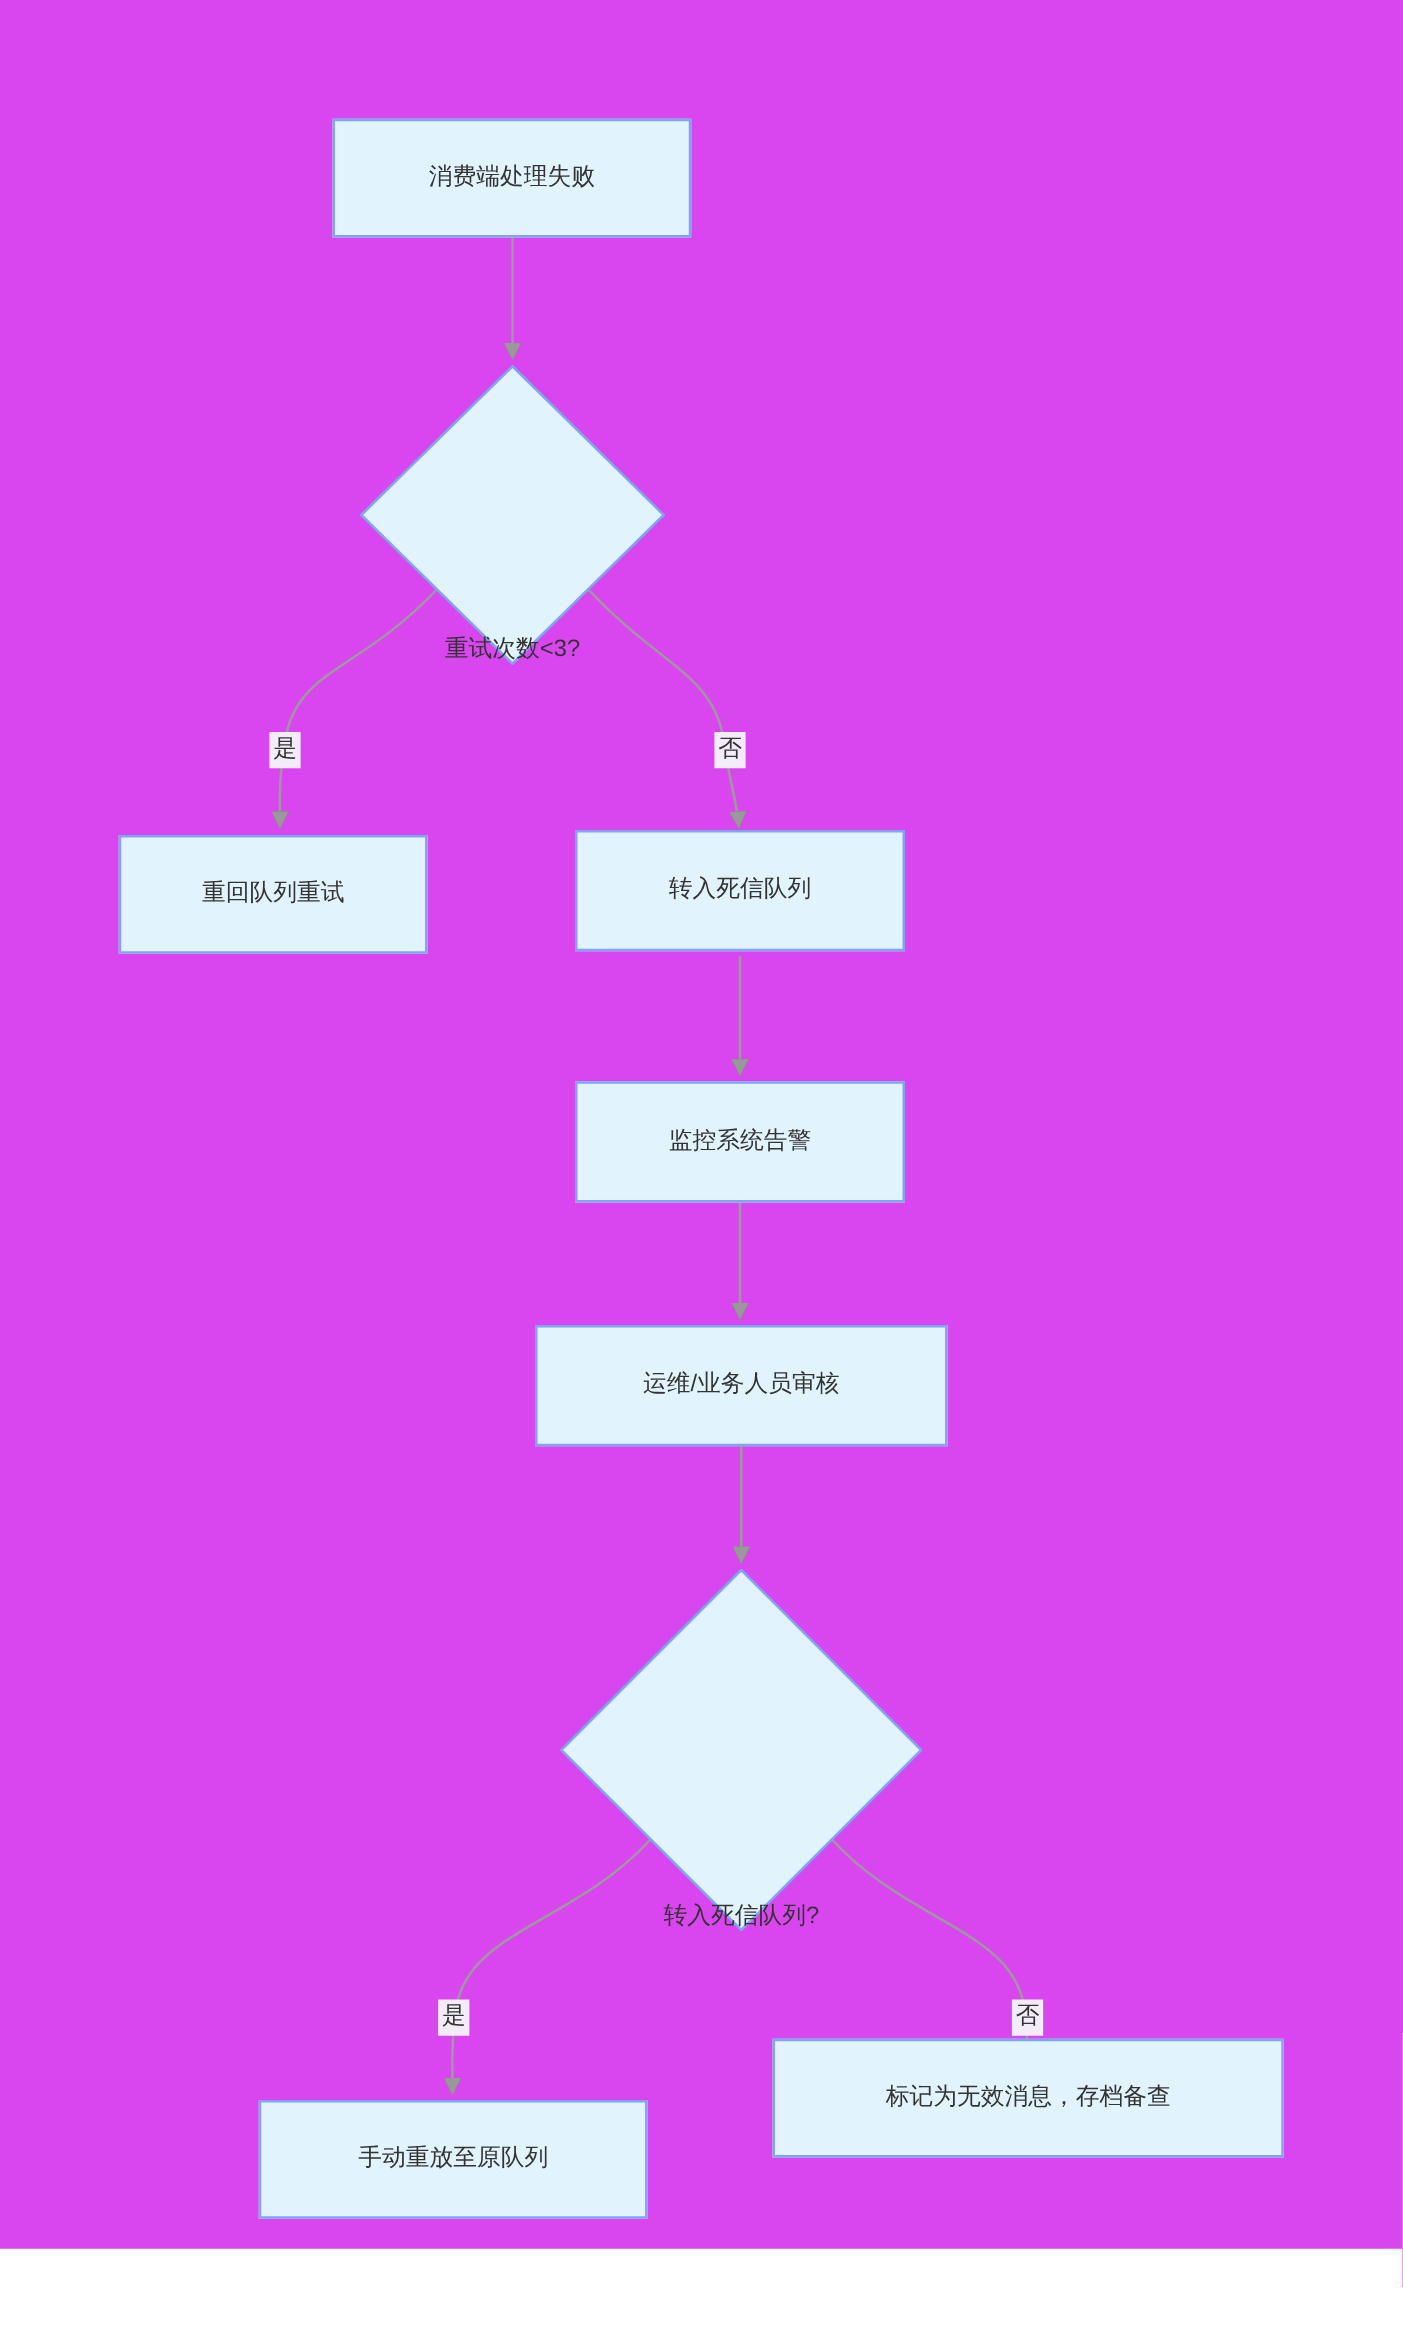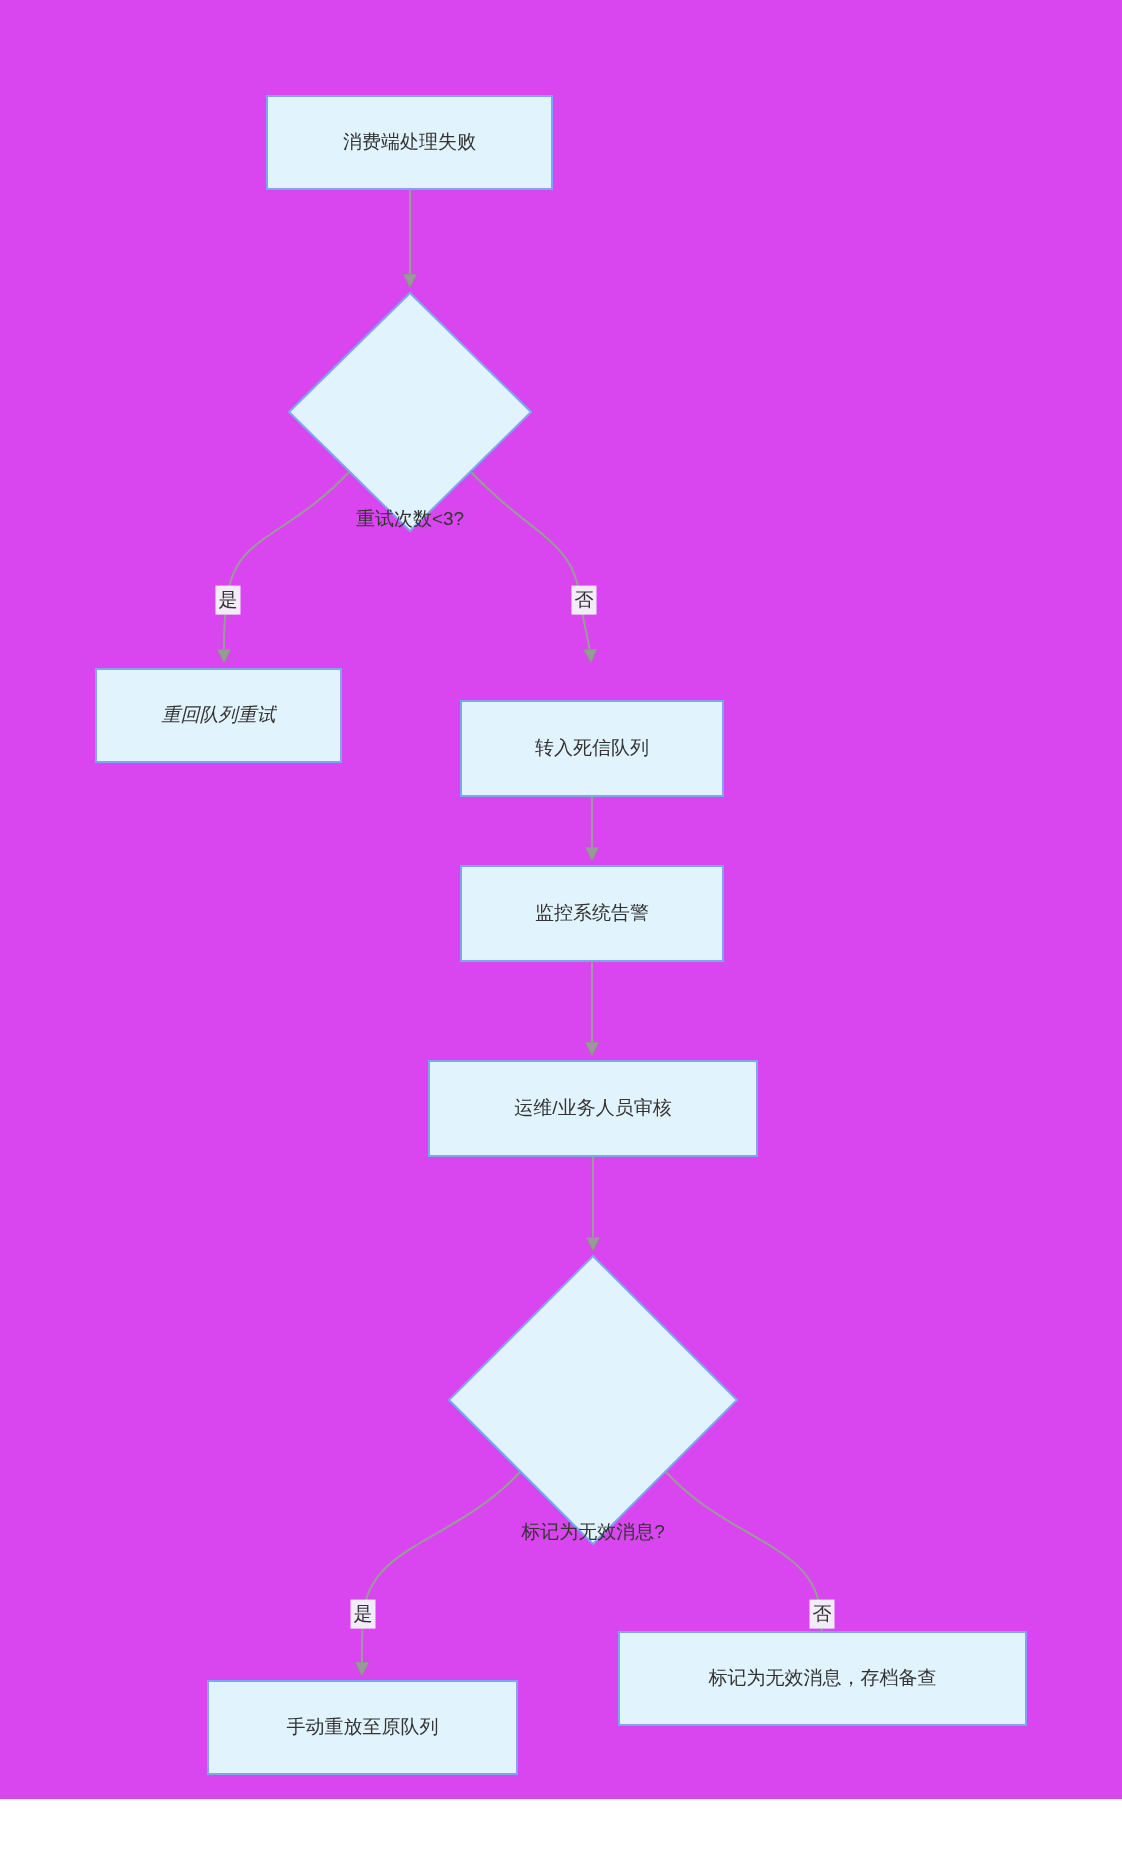--- a/index.html
+++ b/index.html
@@ -85,41 +85,41 @@
     <span>消费端处理失败</span>
   </div>
 
   <div class="diamond" style="left:288px;top:292px;width:244px;height:240px;">
     <svg viewBox="0 0 244 240" xmlns="http://www.w3.org/2000/svg">
       <polygon points="122,1 243,120 122,239 1,120"></polygon>
     </svg>
     <span class="dlabel">重试次数&lt;3?</span>
   </div>
 
-  <div class="node" style="left:95px;top:668px;width:247px;height:95px;font-style:italic;">
+  <div class="node" style="left:95px;top:668px;width:247px;height:95px;">
     <span>重回队列重试</span>
   </div>
 
-  <div class="node" style="left:460px;top:700px;width:264px;height:97px;">
+  <div class="node" style="left:460px;top:664px;width:264px;height:97px;">
     <span>转入死信队列</span>
   </div>
 
   <div class="node" style="left:460px;top:865px;width:264px;height:97px;">
     <span>监控系统告警</span>
   </div>
 
   <div class="node" style="left:428px;top:1060px;width:330px;height:97px;">
     <span>运维/业务人员审核</span>
   </div>
 
   <div class="diamond" style="left:448px;top:1255px;width:290px;height:290px;">
     <svg viewBox="0 0 290 290" xmlns="http://www.w3.org/2000/svg">
       <polygon points="145,1 289,145 145,289 1,145"></polygon>
     </svg>
-    <span class="dlabel">标记为无效消息?</span>
+    <span class="dlabel">转入死信队列?</span>
   </div>
 
   <div class="node" style="left:207px;top:1680px;width:311px;height:95px;">
     <span>手动重放至原队列</span>
   </div>
 
   <div class="node" style="left:618px;top:1631px;width:409px;height:95px;">
     <span>标记为无效消息，存档备查</span>
   </div>
 

